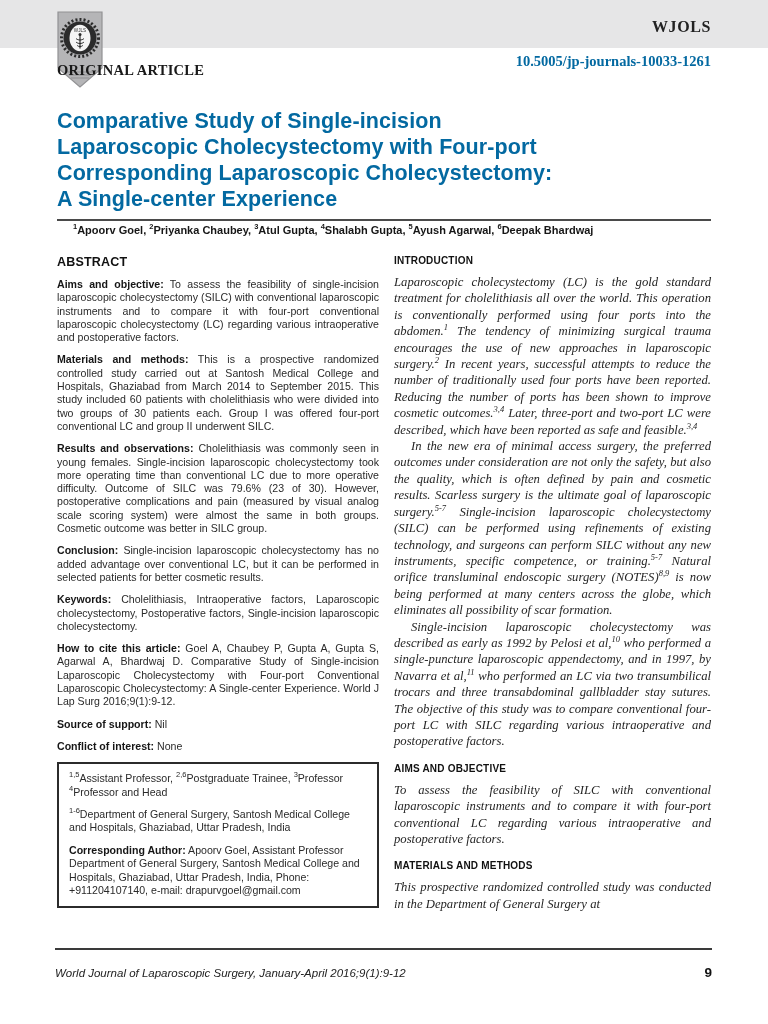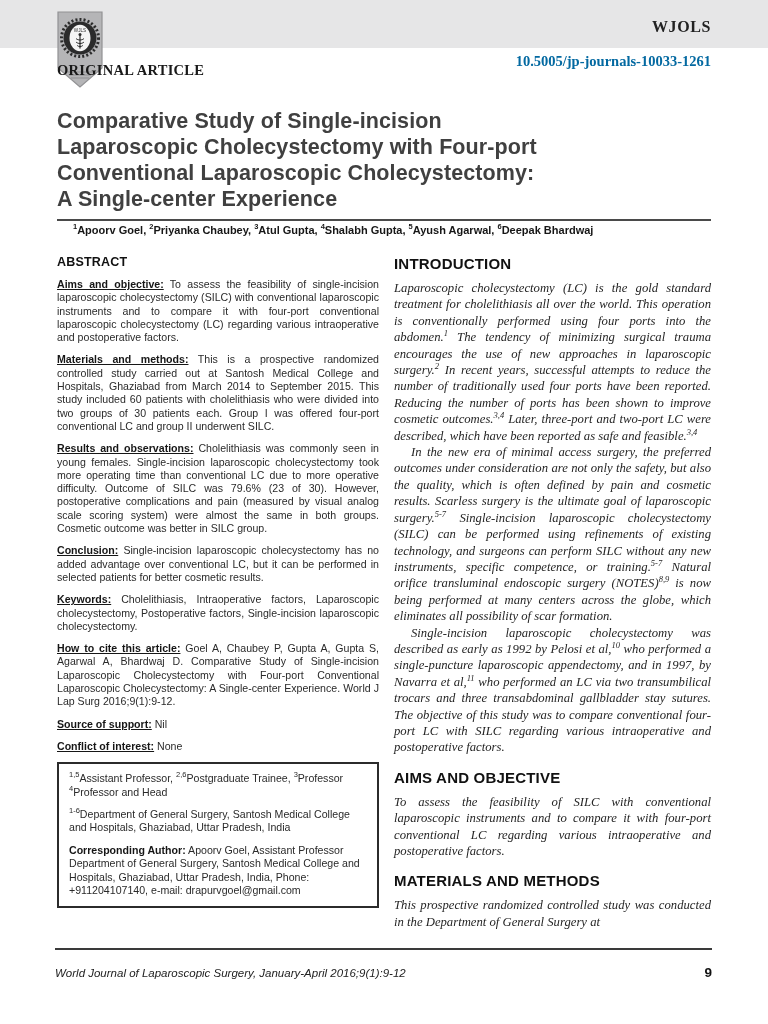--- a/index.html
+++ b/index.html
@@ -17,36 +17,36 @@
   .logo { position:absolute; top:11px; left:56px; width:48px; height:78px; }
   .article-type {
     position:absolute; top:62px; left:57px;
     font-family:"Liberation Serif", serif; font-weight:bold; font-size:14.5px; letter-spacing:0.3px; color:#191919;
   }
   .doi {
     position:absolute; top:53px; right:57px;
     font-family:"Liberation Serif", serif; font-weight:bold; font-size:14.5px; color:#0369a1;
   }
   .content { position:absolute; left:57px; top:108px; width:654px; }
-  .title { font-size:21.5px; font-weight:bold; line-height:26px; color:#404040; letter-spacing:0.1px; }
+  .title { font-size:21.5px; font-weight:bold; line-height:26px; color:#0369a1; letter-spacing:0.1px; }
   .rule { border:none; border-top:2px solid #4a4a4a; margin:7px 0 3px; }
   .authors { font-size:11px; font-weight:bold; color:#161616; margin:0 16px 19px; }
   .authors sup { font-size:7.5px; line-height:0; }
   .cols { display:flex; gap:15px;justify-content:flex-end; }
   .col-left  { width:322px; }
   .col-right { width:317px; }
   .h-sans { font-size:12.5px; font-weight:bold; margin:0 0 9px; color:#111; letter-spacing:0.2px; }
   .abs-p { font-size:10.6px; line-height:13.3px; text-align:justify; margin:0 0 9px; color:#2a2a2a; }
-  .abs-p .lbl { font-weight:bold; color:#161616;text-decoration:underline; }
+  .abs-p .lbl { font-weight:bold; color:#161616; }
   .affil-box { border:2px solid #2b2b2b; padding:8px 10px 9px; margin-top:8px; }
   .box-p { font-size:10.6px; line-height:13.4px; margin:0 0 9px; color:#2a2a2a; }
   .box-p:last-child { margin-bottom:0; }
   .box-p sup, .abs-p sup { font-size:7.5px; line-height:0; }
   .box-p .lbl { font-weight:bold; color:#161616; }
-  .body-h { font-size:15px; font-weight:bold; margin:13px 0 8px; color:#111; letter-spacing:0.2px; }
+  .body-h { font-size:10px; font-weight:bold; margin:13px 0 8px; color:#111; letter-spacing:0.2px; }
   .body-h.first { margin-top:0; }
   .body-p {
     font-family:"Liberation Serif", serif; font-size:12.7px; line-height:16.4px;
     text-align:justify; margin:0; color:#252525;font-style:italic;
   }
   .body-p.indent { text-indent:17px; }
   .body-p sup { font-size:8.5px; line-height:0; }
   .footer {
     position:absolute; left:55px; right:56px; top:948px;
     border-top:2px solid #3a3a3a; padding-top:15px;
@@ -73,21 +73,21 @@
 </svg>
 
 <div class="journal-abbr">WJOLS</div>
 <div class="article-type">ORIGINAL ARTICLE</div>
 <div class="doi">10.5005/jp-journals-10033-1261</div>
 
 <div class="content">
   <div class="title">
     <div>Comparative Study of Single-incision</div>
     <div>Laparoscopic Cholecystectomy with Four-port</div>
-    <div>Conventional Laparoscopic Cholecystectomy:</div>
+    <div>Corresponding Laparoscopic Cholecystectomy:</div>
     <div>A Single-center Experience</div>
   </div>
   <hr class="rule">
   <div class="authors"><sup>1</sup><span>Apoorv Goel, </span><sup>2</sup><span>Priyanka Chaubey, </span><sup>3</sup><span>Atul Gupta, </span><sup>4</sup><span>Shalabh Gupta, </span><sup>5</sup><span>Ayush Agarwal, </span><sup>6</sup><span>Deepak Bhardwaj</span></div>
 
   <div class="cols">
     <div class="col-left">
       <div class="h-sans">ABSTRACT</div>
 
       <p class="abs-p"><span class="lbl">Aims and objective:</span> <span>To assess the feasibility of single-incision laparoscopic cholecystectomy (SILC) with conventional laparoscopic instruments and to compare it with four-port conventional laparoscopic cholecystectomy (LC) regarding various intraoperative and postoperative factors.</span></p>

